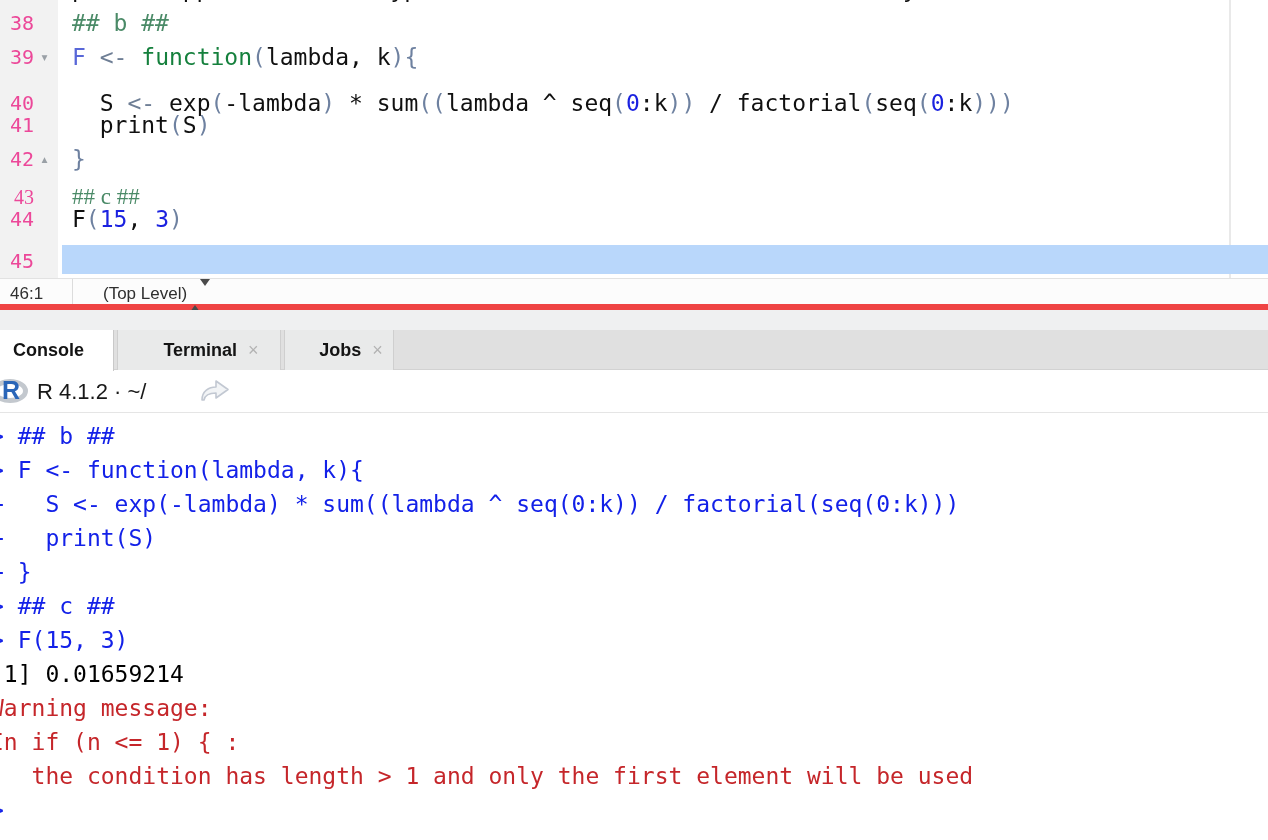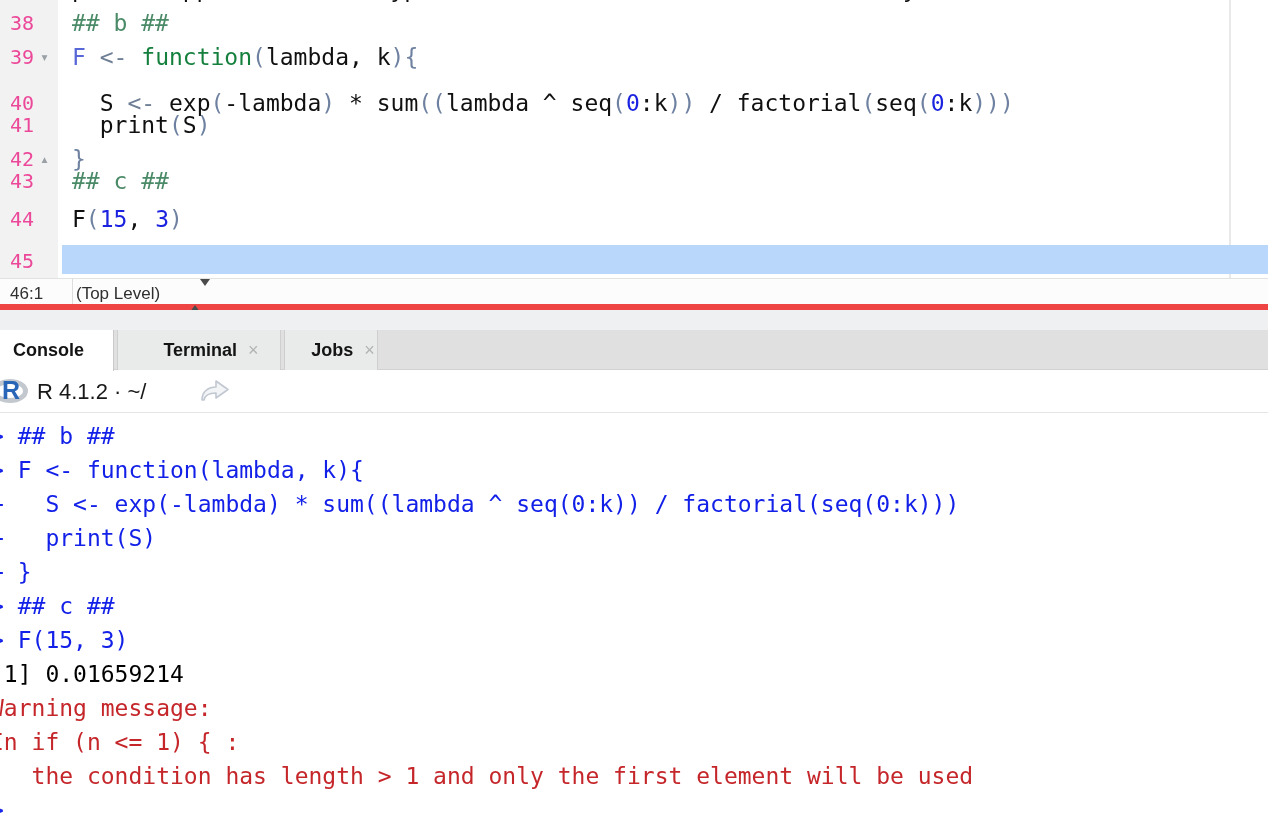--- a/index.html
+++ b/index.html
@@ -24,21 +24,21 @@
   .seg-num     { color:#1b22e0; }
   .seg-paren   { color:#6e81a0; }
   .seg-op      { color:#6e7e95; }
 
   
   #estatus { position:absolute; top:278px; left:0; width:100%; height:32px; box-sizing:border-box;
              background:#fcfcfc; border-top:1px solid #e2e2e2; border-bottom:6px solid #ef4444;
              font-size:17px; color:#2f2f2f; }
   #estatus .pos { position:absolute; left:10px; top:5px; }
   #estatus .vdiv { position:absolute; left:72px; top:0; height:100%; width:1px; background:#dcdcdc; }
-  #scope-selector { position:absolute; left:76px; top:5px; cursor:default; }
+  #scope-selector { position:absolute; left:103px; top:5px; cursor:default; }
   #scope-spin { position:absolute; left:190px; top:7px; }
   #scope-spin .t { width:0; height:0; border-left:5px solid transparent; border-right:5px solid transparent; }
   #scope-spin .t.up { border-bottom:7px solid #4a4a4a; margin-bottom:3px; }
   #scope-spin .t.down { border-top:7px solid #4a4a4a; }
 
   
   #pane-gap { position:absolute; top:310px; left:0; width:100%; height:20px; background:#eff0f1; }
 
   
   #tabbar { position:absolute; top:330px; left:0; width:100%; height:40px; box-sizing:border-box;
@@ -94,21 +94,21 @@
       </div>
       <div class="erow" style="top: 108px;">
         <span class="lnum">41</span>
         <span class="ecode"><span>  print</span><span class="seg-paren">(</span><span>S</span><span class="seg-paren">)</span></span>
       </div>
       <div class="erow" style="top: 142px;">
         <span class="lnum">42</span>
         <span class="fold">▴</span>
         <span class="ecode"><span class="seg-paren">}</span></span>
       </div>
-      <div class="erow" style="top: 164px;">
+      <div class="erow" style="top: 180px; font-family: Liberation Serif, serif;">
         <span class="lnum">43</span>
         <span class="ecode"><span class="seg-comment">## c ##</span></span>
       </div>
       <div class="erow" style="top: 202px;">
         <span class="lnum">44</span>
         <span class="ecode"><span>F</span><span class="seg-paren">(</span><span class="seg-num">15</span><span>, </span><span class="seg-num">3</span><span class="seg-paren">)</span></span>
       </div>
       <div class="erow" style="top: 244px;">
         <span class="lnum">45</span>
         <span class="ecode"></span>
@@ -128,21 +128,21 @@
 <div id="pane-gap"></div>
 
 <div id="tabbar">
   <div class="tab active" style="left:-20px; width:121px; padding-left:20px;">
     <span>Console</span>
   </div>
   <div class="tab inactive" style="left:104px; width:164px;">
     <span>Terminal</span>
     <span class="x">×</span>
   </div>
-  <div class="tab inactive" style="left:271px; width:94px;text-align:center;">
+  <div class="tab inactive" style="left:271px; width:110px;text-align:center;">
     <span>Jobs</span>
     <span class="x">×</span>
   </div>
 </div>
 
 <div id="ctoolbar">
   <span id="rlogo-ring"></span>
   <span id="rlogo-letter">R</span>
   <span id="rversion">R 4.1.2 · ~/</span>
   <span id="fwd-arrow">

